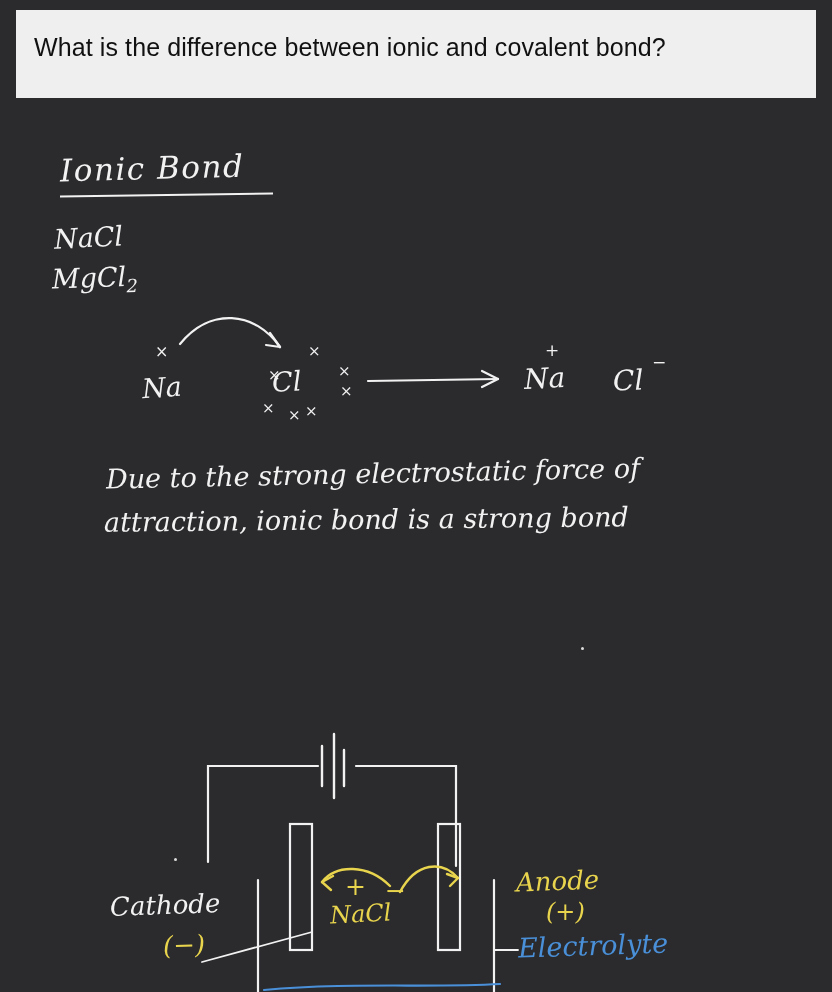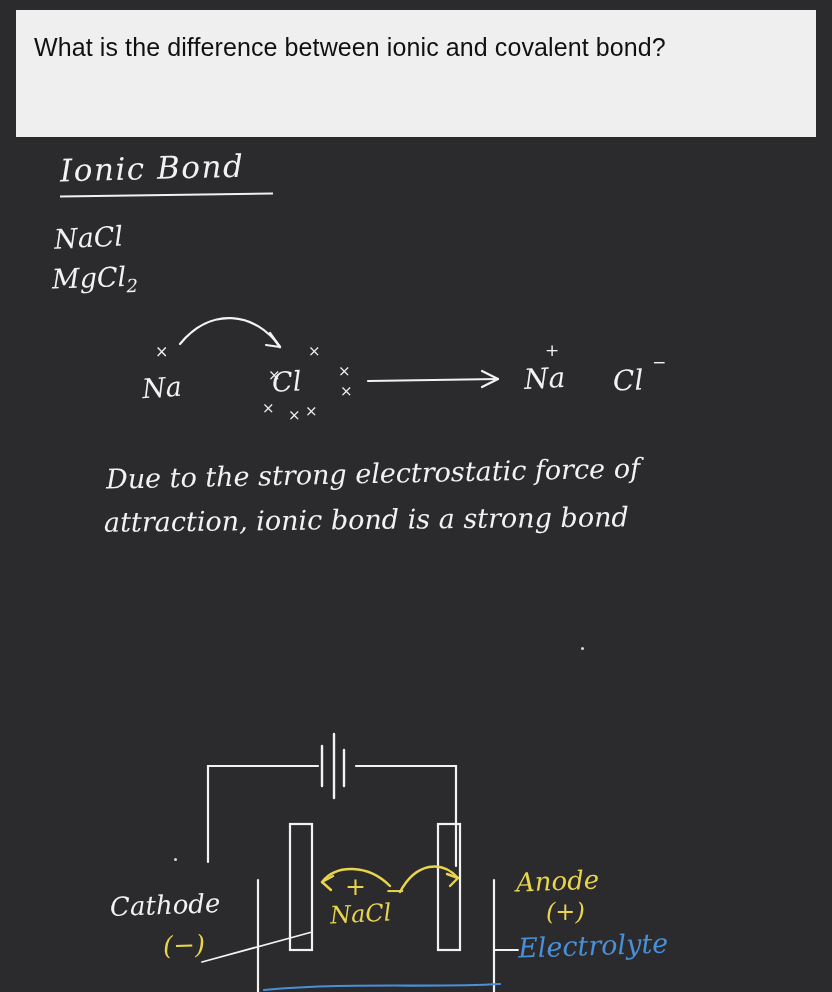--- a/index.html
+++ b/index.html
@@ -18,21 +18,21 @@
     position: absolute;
     inset: 0;
     background: #2b2b2e;
   }
   
   .question-bar {
     position: absolute;
     left: 16px;
     top: 10px;
     width: 800px;
-    height: 127px;
+    height: 88px;
     background: #efefef;
     color: #1a1a1a;
     box-sizing: border-box;
     padding: 22px 18px 0 18px;
   }
   .question-text {
     font-size: 25px;
     line-height: 30px;
     font-family: "Liberation Sans", sans-serif;
     color: #111;

